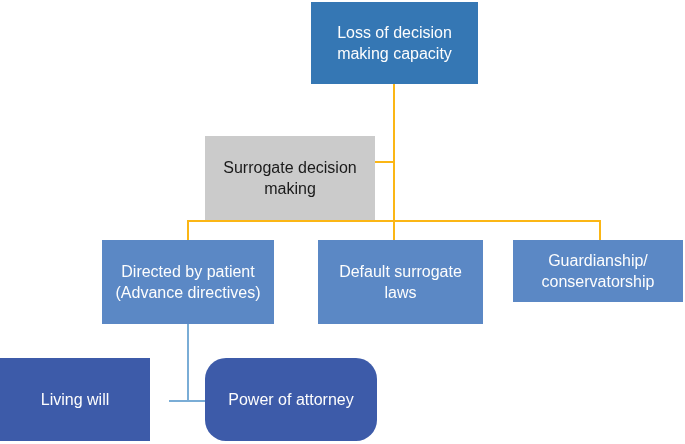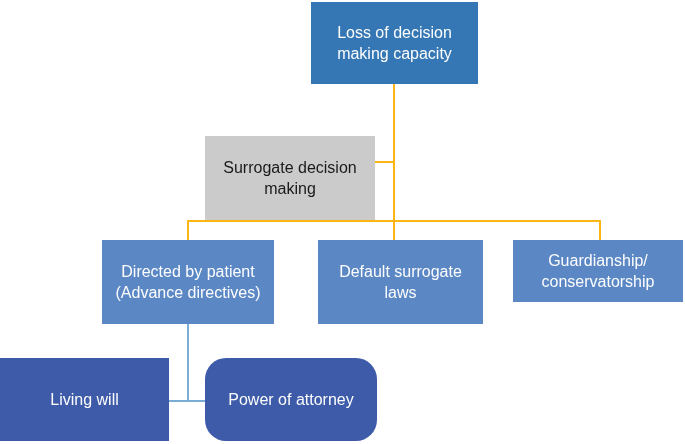--- a/index.html
+++ b/index.html
@@ -34,21 +34,21 @@
   .line { position: absolute; }
   .line.gold { background: #FBB615; }
   .line.sky  { background: #7AADD6; }
 
   
   #node-loss        { left: 311px; top: 2px;   width: 167px; height: 82px; }
   #node-surrogate   { left: 205px; top: 120px; width: 170px; height: 84px; }
   #node-directed    { left: 102px; top: 240px; width: 172px; height: 84px; }
   #node-default     { left: 290px; top: 240px; width: 165px; height: 84px; margin-left: 28px; }
   #node-guardian    { left: 513px; top: 240px; width: 170px; height: 62px; }
-  #node-living      { left: 0px;   top: 358px; width: 169px; height: 83px; }
+  #node-living      { left: 0px;   top: 358px; width: 150px; height: 83px; }
   #node-poa         { left: 205px; top: 358px; width: 172px; height: 83px; border-radius: 21px; }
 
   
   #conn-center-vertical { left: 393px; top: 84px;  width: 2px;   height: 156px; }
   #conn-surrogate-stub  { left: 375px; top: 161px; width: 18px;  height: 2px; }
   #conn-branch-horiz    { left: 187px; top: 220px; width: 414px; height: 2px; }
   #conn-drop-left       { left: 187px; top: 220px; width: 2px;   height: 20px; }
   #conn-drop-right      { left: 599px; top: 220px; width: 2px;   height: 20px; }
   #conn-sub-vertical    { left: 187px; top: 324px; width: 2px;   height: 77px; }
   #conn-sub-horiz       { left: 169px; top: 400px; width: 36px;  height: 2px; }

